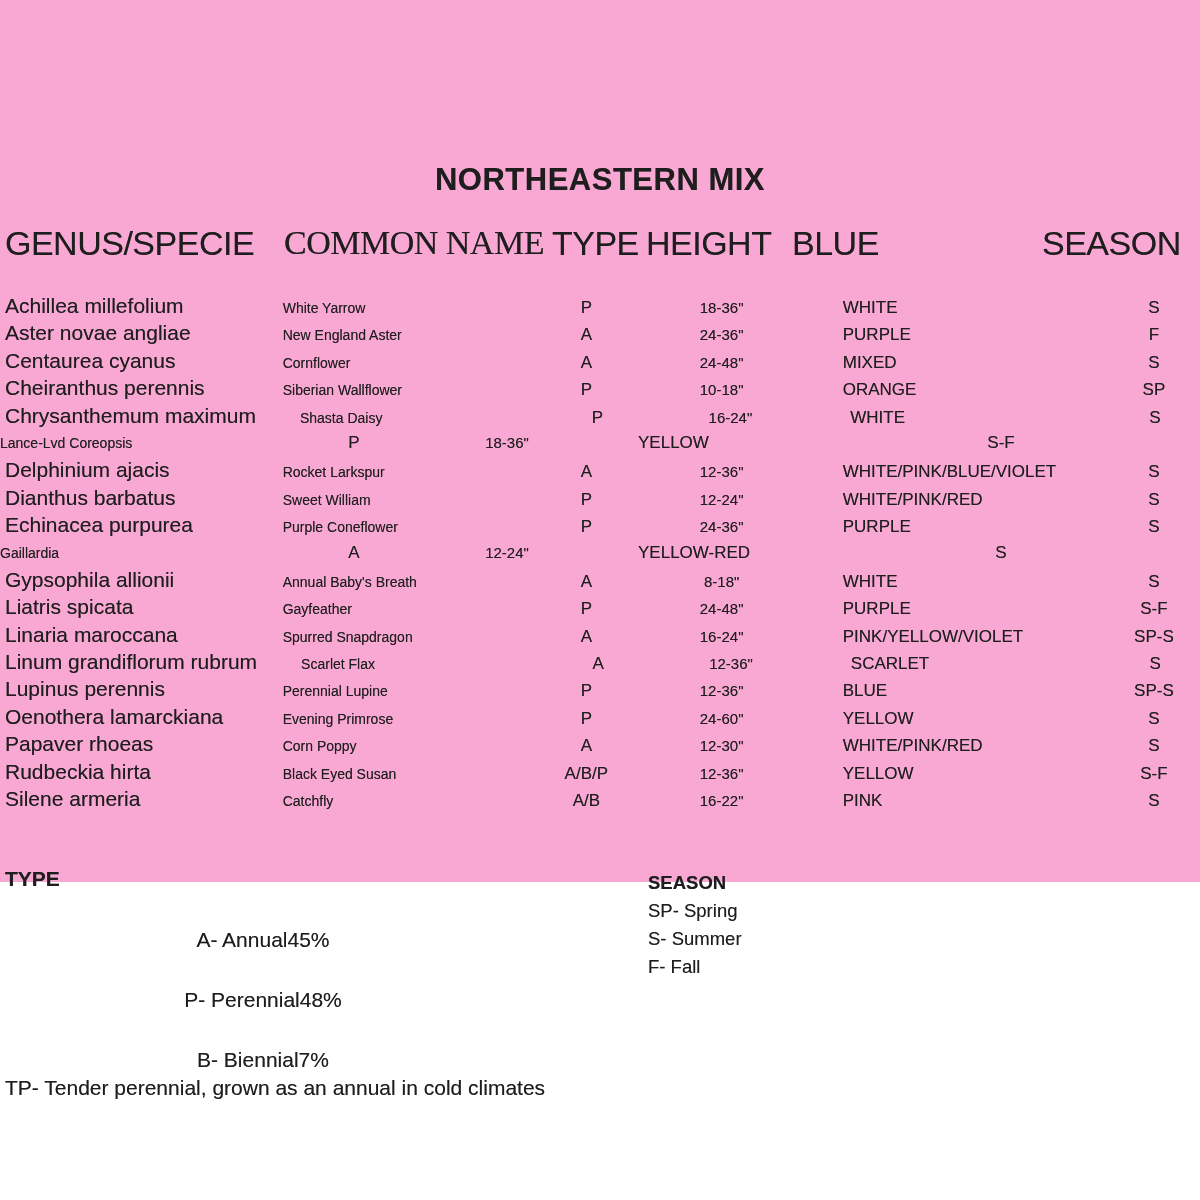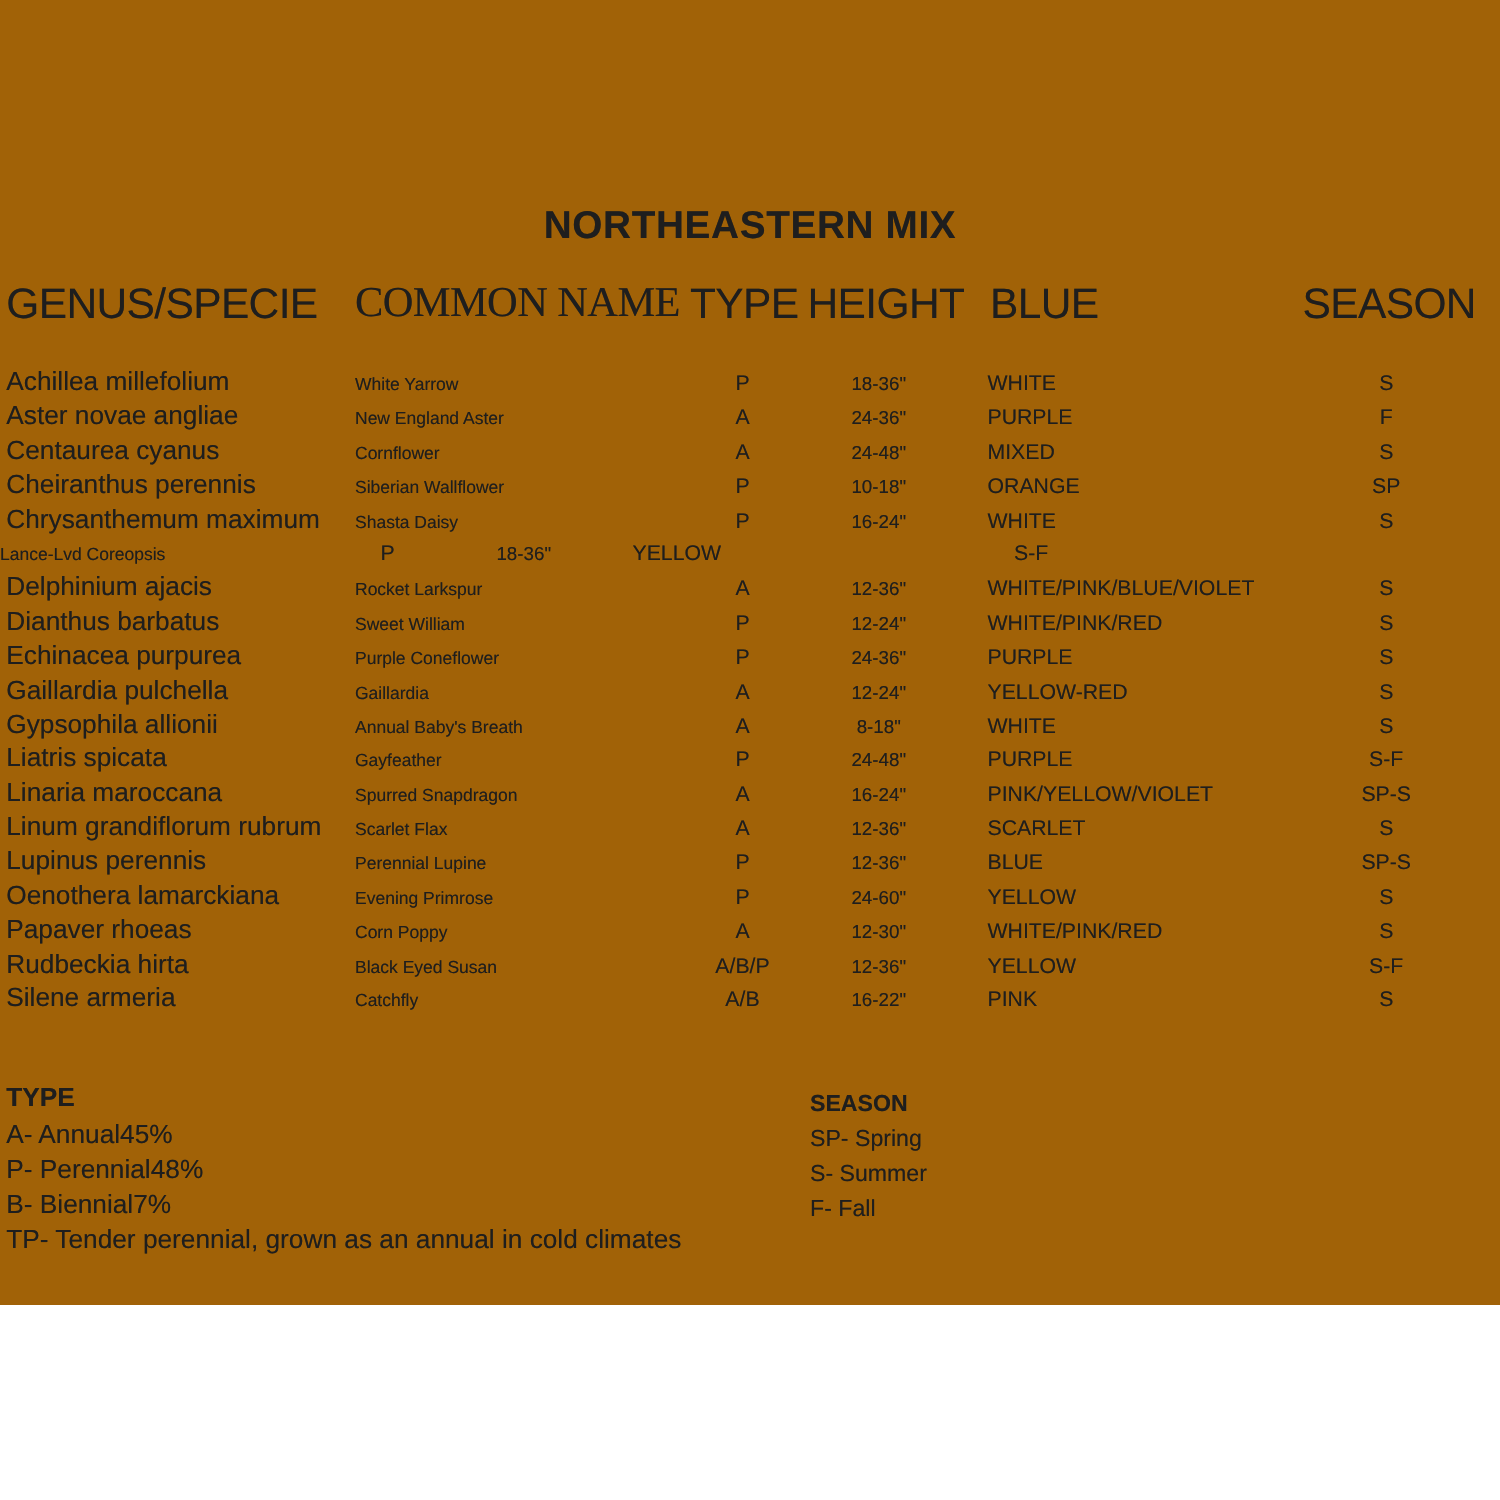--- a/index.html
+++ b/index.html
@@ -8,22 +8,22 @@
     width: 1200px;
     height: 1200px;
     background: #ffffff;
     font-family: "Liberation Sans", sans-serif;
     color: #1e1e1e;
     overflow: hidden;
   }
   .sheet {
     position: relative;
     width: 1200px;
-    height: 1044px;
-    background: #a16207;
+    height: 882px;
+    background: #f9a8d4;
     text-shadow: 0 0 0.5px rgba(30,30,30,0.55); 
   }
   .page-title {
     position: absolute;
     top: 162px;
     left: 0;
     width: 100%;
     text-align: center;
     font-size: 31px;
     font-weight: 700;
@@ -50,20 +50,21 @@
     top: 292px;
     left: 0;
     width: 1200px;
   }
   .trow {
     display: flex;
     align-items: baseline;
     height: 27.4px;
     line-height: 27.4px;
     white-space: nowrap;
+    gap: 44px;
   }
   .cell-genus  { width: 284px; padding-left: 5px; box-sizing: border-box; font-size: 21px; }
   .cell-common { width: 262px; font-size: 14px; }
   .cell-type   { width: 96px;  text-align: center; font-size: 17px; }
   .cell-height { width: 122px; text-align: center; font-size: 15px; }
   .cell-color  { width: 290px; padding-left: 26px; box-sizing: border-box; font-size: 17px; }
   .cell-season { width: 110px; text-align: center; font-size: 17px; }
 
   .type-legend {
     position: absolute;
@@ -72,23 +73,24 @@
     width: 516px;
     font-size: 21px;
   }
   .type-legend .legend-heading {
     font-weight: 700;
     font-size: 21px;
     line-height: 30px;
   }
   .type-legend .legend-item {
     display: flex;
-    justify-content: flex-start;
+    justify-content: center;
     line-height: 28px;
     white-space: nowrap;
+    margin-top: 32px;
   }
   .type-legend .legend-note {
     line-height: 28px;
     white-space: nowrap;
   }
   .season-legend {
     position: absolute;
     left: 648px;
     top: 868px;
     font-size: 18.5px;
@@ -185,21 +187,20 @@
       </div>
       <div class="trow">
         <span class="cell-genus">Echinacea purpurea</span>
         <span class="cell-common">Purple Coneflower</span>
         <span class="cell-type">P</span>
         <span class="cell-height">24-36"</span>
         <span class="cell-color">PURPLE</span>
         <span class="cell-season">S</span>
       </div>
       <div class="trow">
-        <span class="cell-genus">Gaillardia pulchella</span>
         <span class="cell-common">Gaillardia</span>
         <span class="cell-type">A</span>
         <span class="cell-height">12-24"</span>
         <span class="cell-color">YELLOW-RED</span>
         <span class="cell-season">S</span>
       </div>
       <div class="trow">
         <span class="cell-genus">Gypsophila allionii</span>
         <span class="cell-common">Annual Baby's Breath</span>
         <span class="cell-type">A</span>

